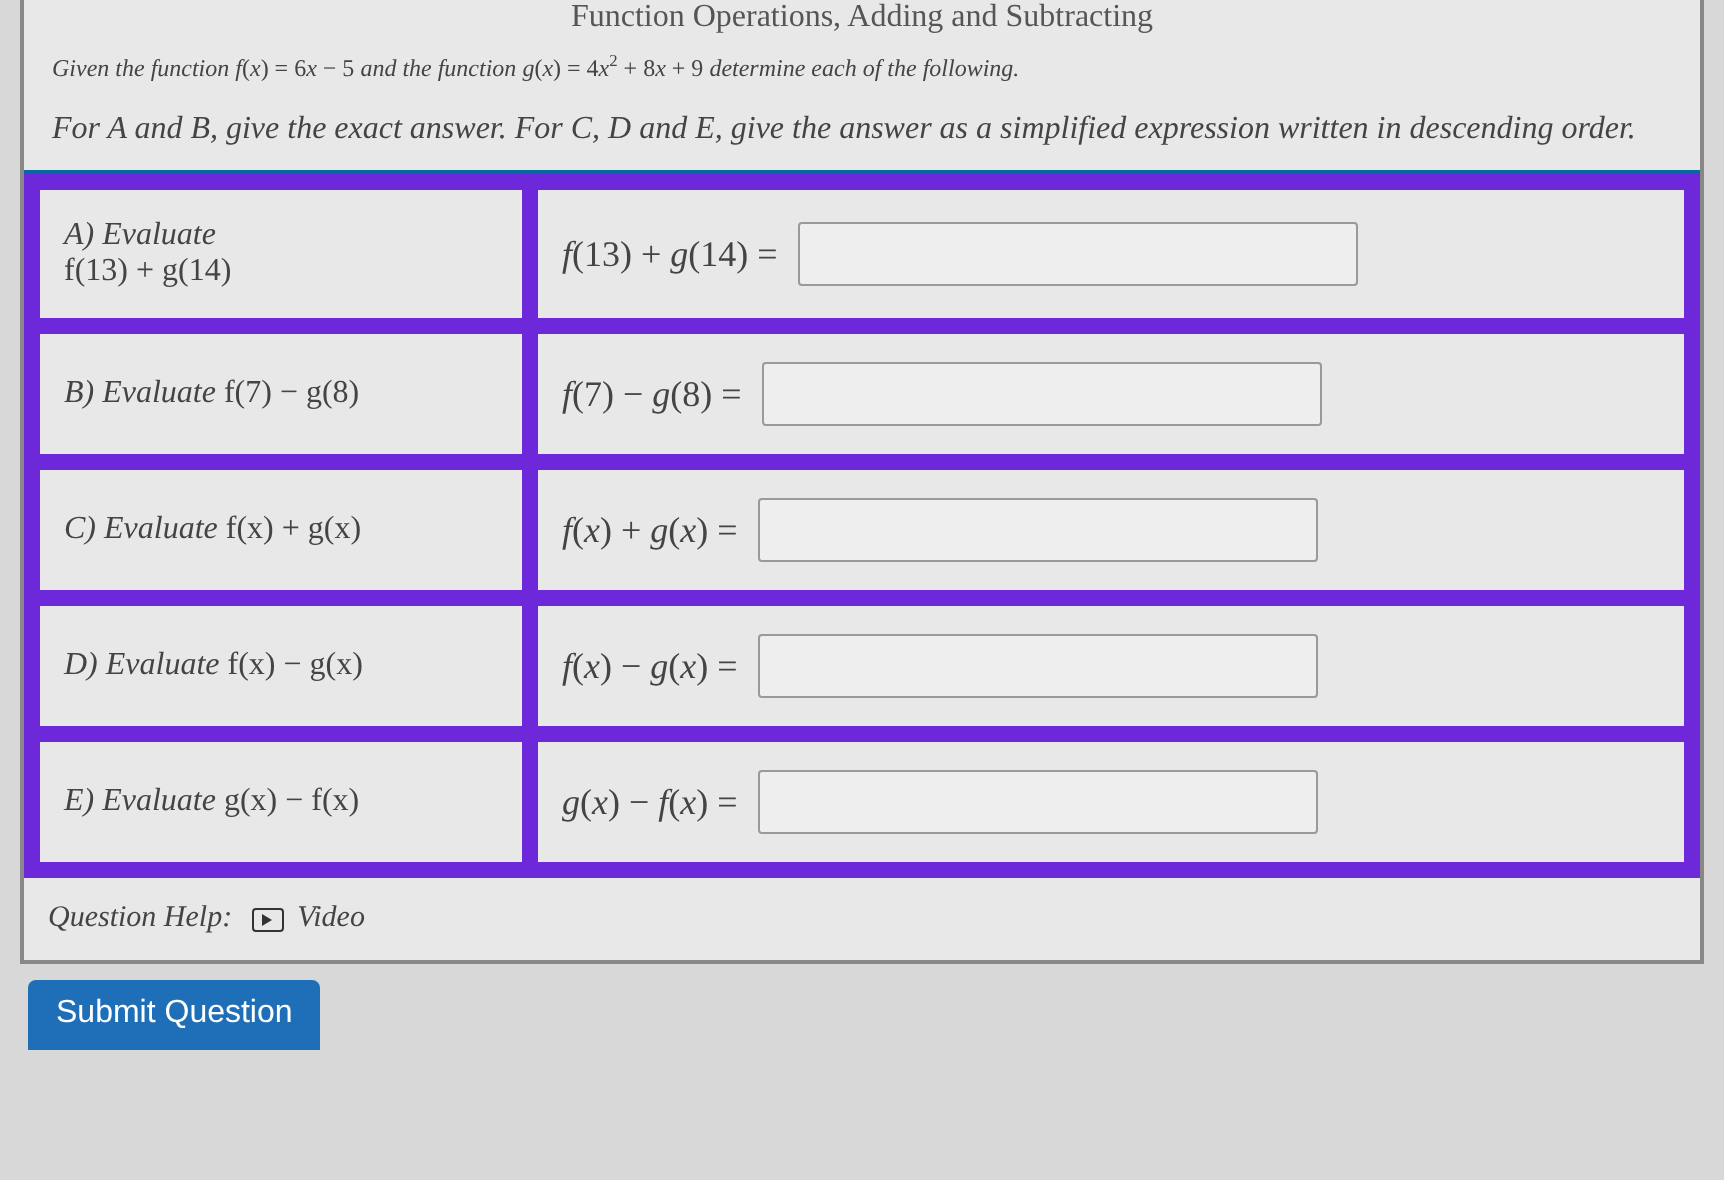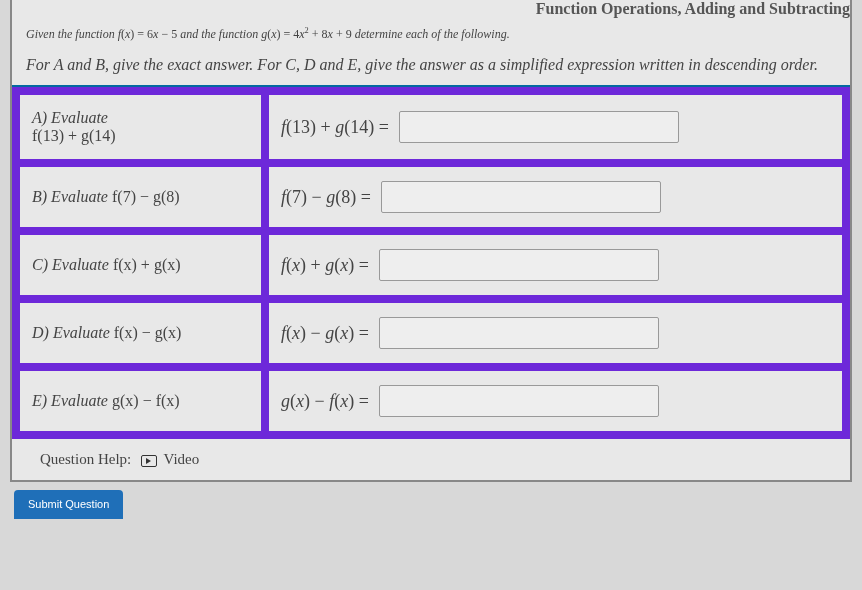--- a/index.html
+++ b/index.html
@@ -11,22 +11,22 @@
   height: 590px;
   overflow: hidden;
 }
 .outer-border {
   border: 2px solid #888;
   border-top: none;
   background: #e8e8e8;
   margin: 0 10px;
 }
 .header-title {
-  text-align: right;
-  font-weight: bold;
+  text-align: center;
+  font-weight: normal;
   font-size: 16px;
   padding: 0 0 2px 0;
   color: #555;
 }
 .intro {
   font-style: italic;
   padding: 6px 14px;
   font-size: 12px;
   color: #444;
   line-height: 1.3;
@@ -68,23 +68,24 @@
   display: inline-block;
   border: 1px solid #999;
   background: #eee;
   height: 32px;
   width: 280px;
   vertical-align: middle;
   margin-left: 6px;
   border-radius: 2px;
 }
 .help-row {
-  padding: 12px 28px;
+  padding: 12px 12px;
   font-size: 15px;
   color: #444;
+  font-style: italic;
 }
 .video-icon {
   display: inline-block;
   border: 1px solid #333;
   width: 16px;
   height: 12px;
   position: relative;
   vertical-align: middle;
   margin: 0 3px 0 6px;
   border-radius: 2px;
@@ -96,21 +97,21 @@
   top: 2px;
   border-left: 5px solid #333;
   border-top: 3px solid transparent;
   border-bottom: 3px solid transparent;
 }
 .submit-btn {
   background: #1f6fb8;
   color: #fff;
   border: none;
   padding: 8px 14px 9px 14px;
-  font-size: 11px;
+  font-size: 16px;
   margin: 8px 0 0 14px;
   border-radius: 4px 4px 0 0;
   font-family: Arial, sans-serif;
 }
 sup { font-size: 0.7em; }
 </style>
 </head>
 <body>
 
 

